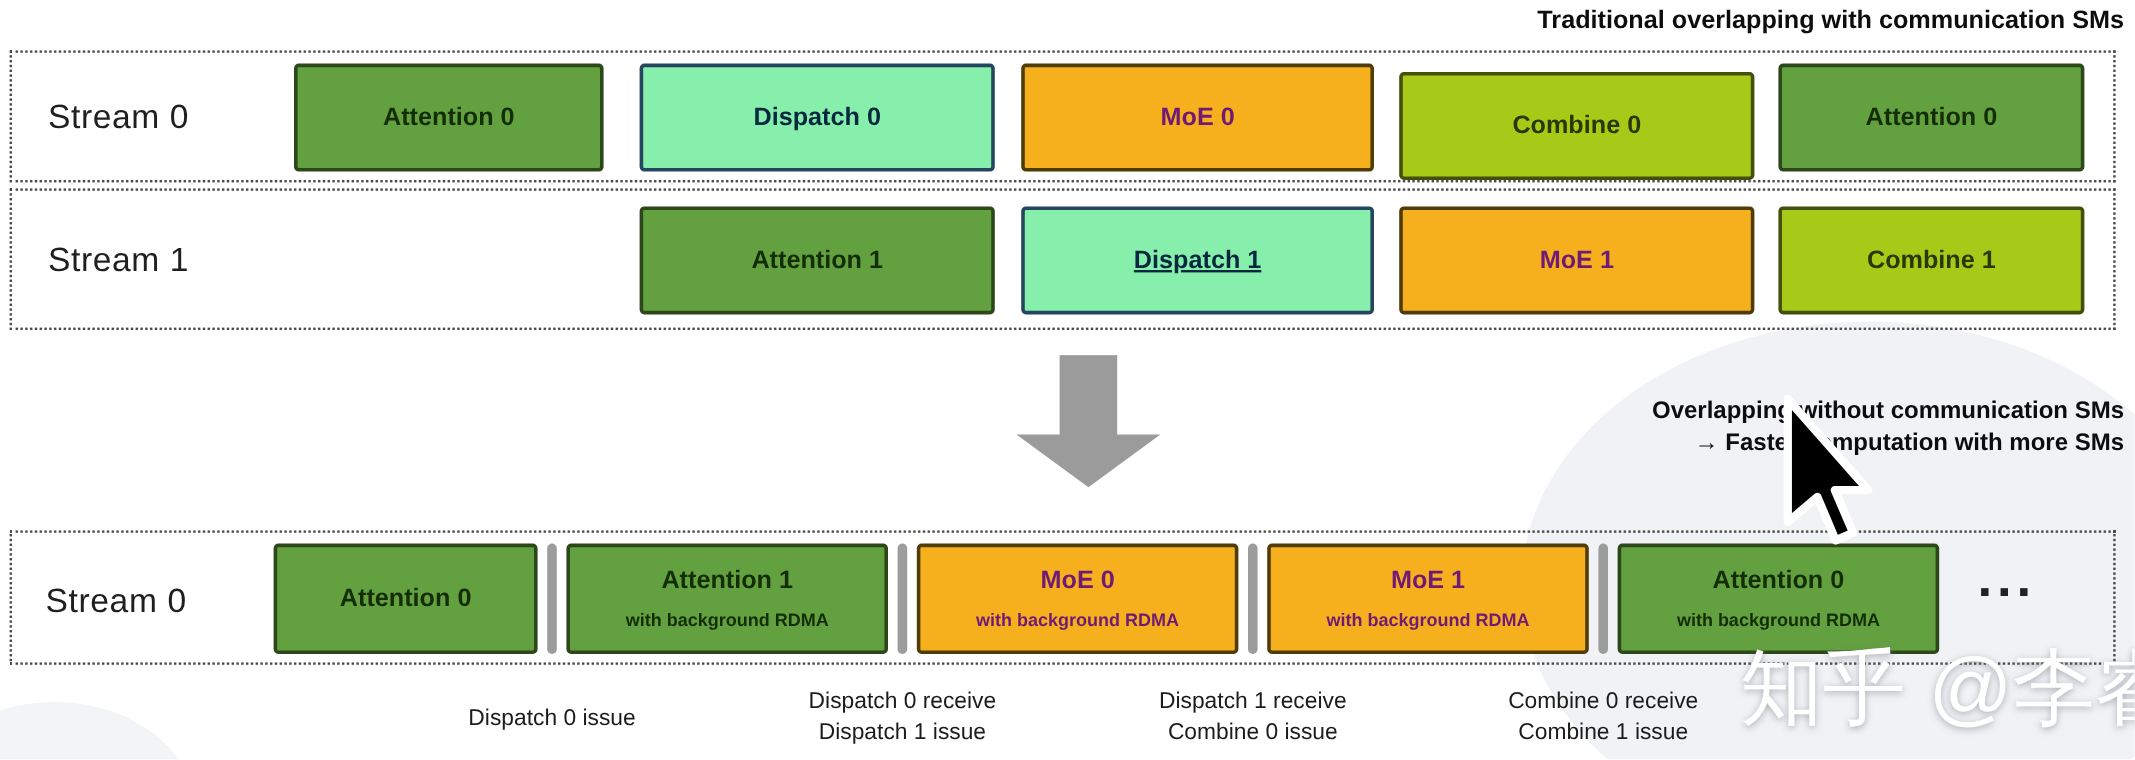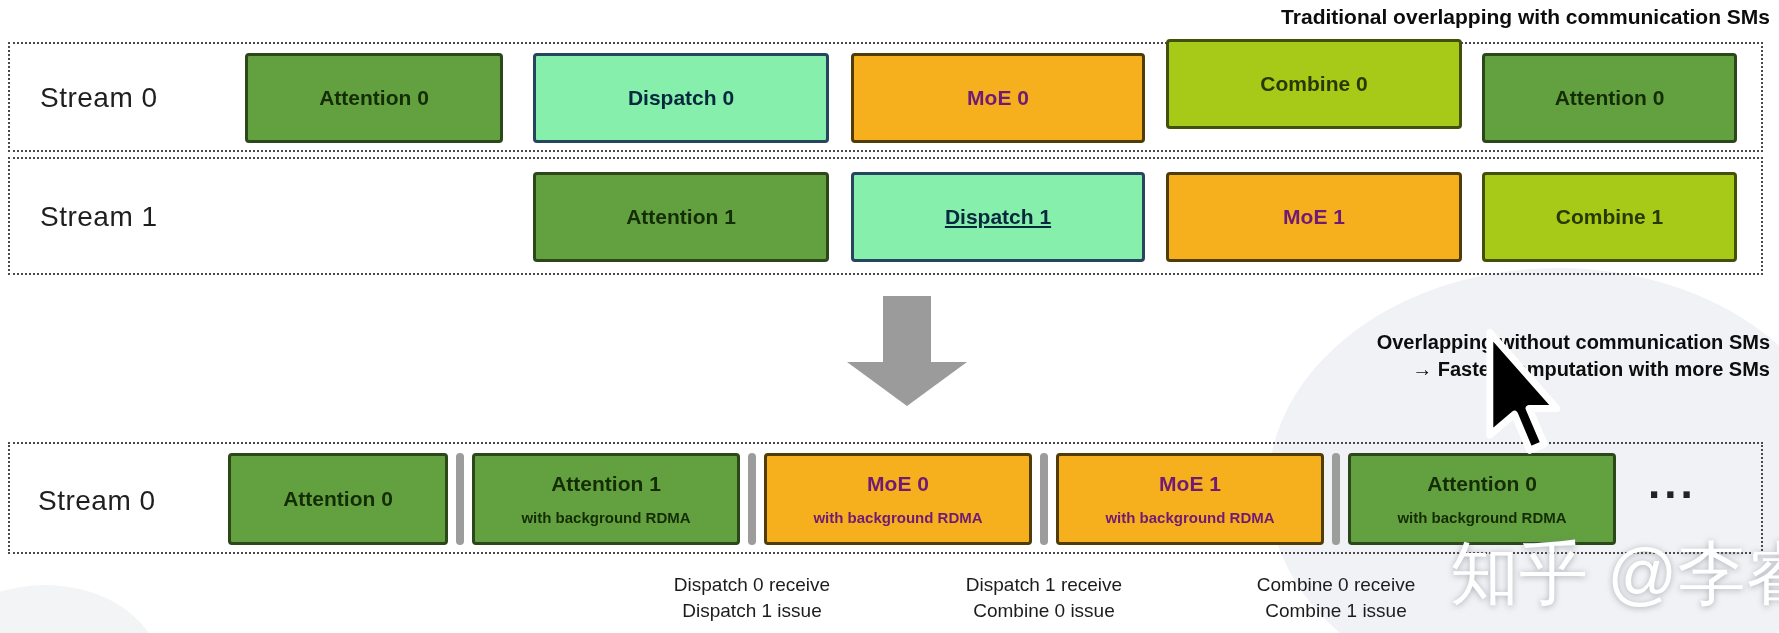--- a/index.html
+++ b/index.html
@@ -77,21 +77,21 @@
 
   <div class="box green" style="left:245px;  top:53px; width:258px;">
     <span>Attention 0</span>
     </div>
   <div class="box blue" style="left:533px;  top:53px; width:296px;">
     <span>Dispatch 0</span>
     </div>
   <div class="box orange" style="left:851px;  top:53px; width:294px;">
     <span>MoE 0</span>
     </div>
-  <div class="box lime" style="left:1166px; top:39px; width:296px;text-align:center;">
+  <div class="box lime" style="left:1166px; top:60px; width:296px;text-align:center;">
     <span>Combine 0</span>
     </div>
   <div class="box green" style="left:1482px; top:53px; width:255px;">
     <span>Attention 0</span>
     </div>
 
   <div class="box green" style="left:533px;  top:172px; width:296px;">
     <span>Attention 1</span>
     </div>
   <div class="box blue" style="left:851px;  top:172px; width:294px;text-decoration:underline;">
@@ -138,20 +138,23 @@
     </div>
   <div class="sep" style="left:1332px;"></div>
 
   <div class="box green row-b" style="left:1348px; top:453px; width:268px;">
     <span>Attention 0</span>
     <span class="sub">with background RDMA</span>
     </div>
 
   <div class="dots">...</div>
 
+  <div class="ann single" style="left:320px;">
+    <div>Dispatch 0 issue</div>
+  </div>
   <div class="ann" style="left:612px;">
     <div>Dispatch 0 receive</div>
     <div>Dispatch 1 issue</div>
   </div>
   <div class="ann" style="left:904px;">
     <div>Dispatch 1 receive</div>
     <div>Combine 0 issue</div>
   </div>
   <div class="ann" style="left:1196px;">
     <div>Combine 0 receive</div>

